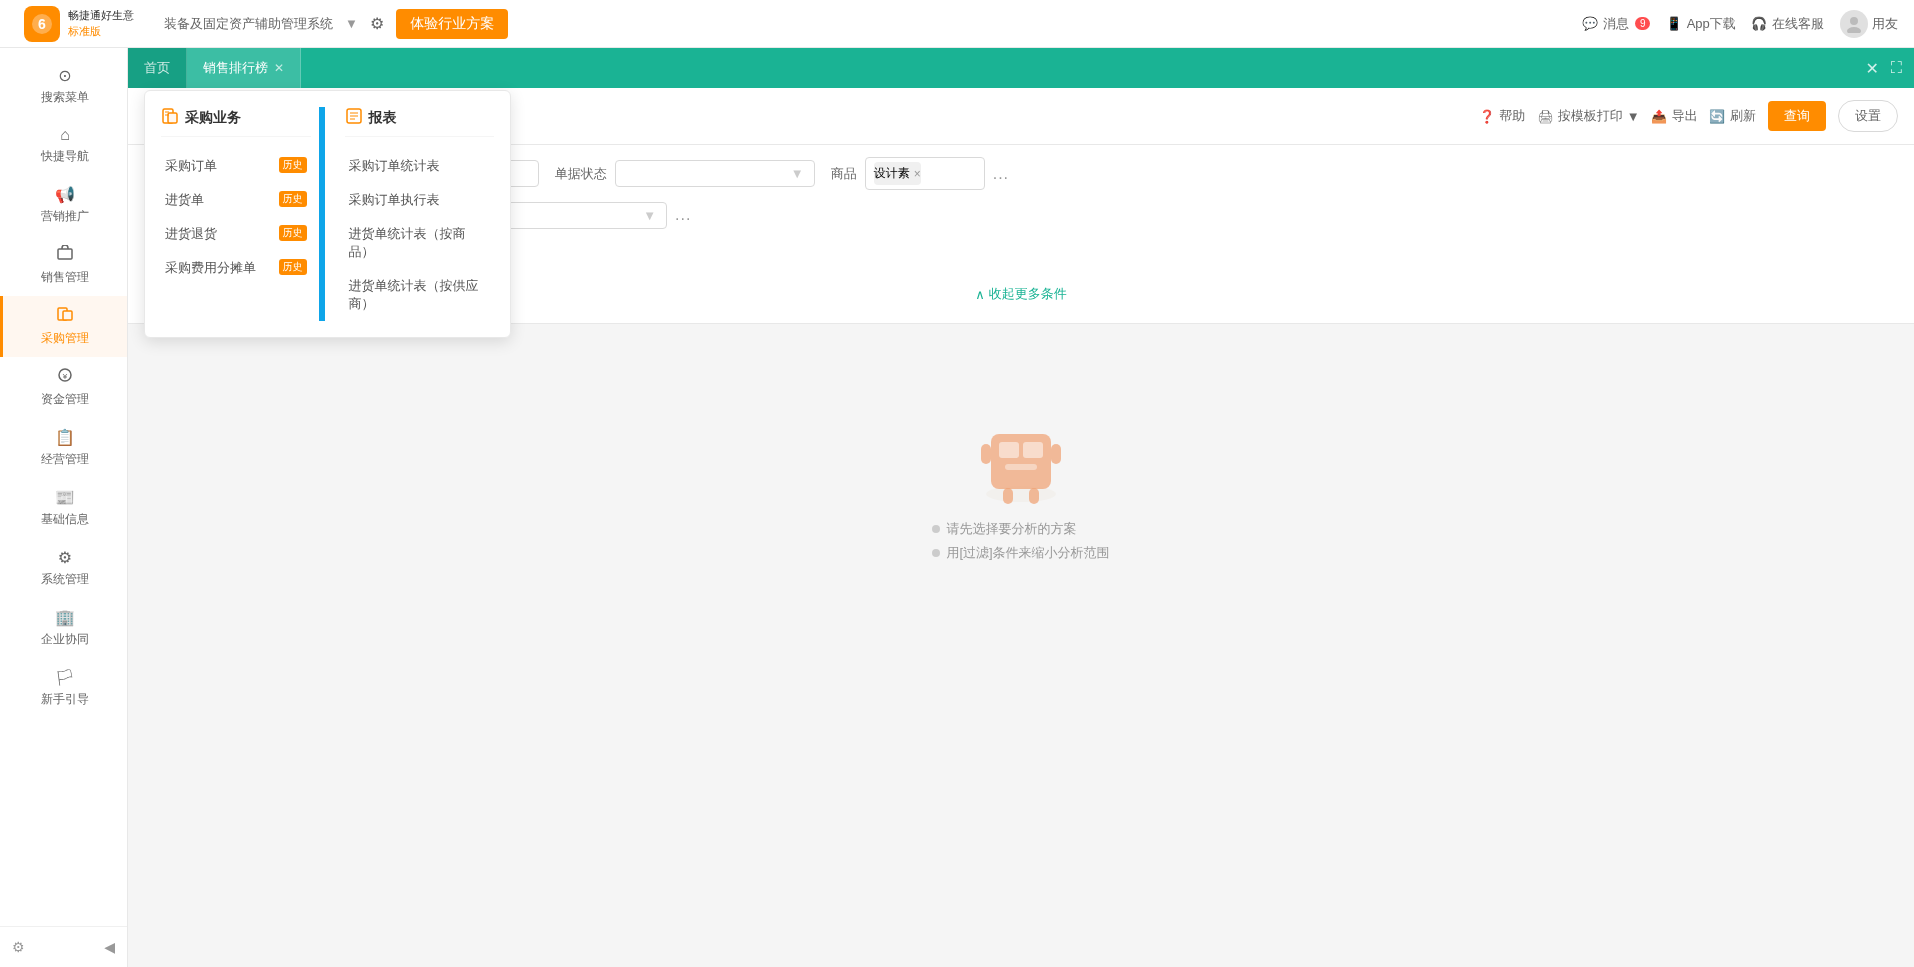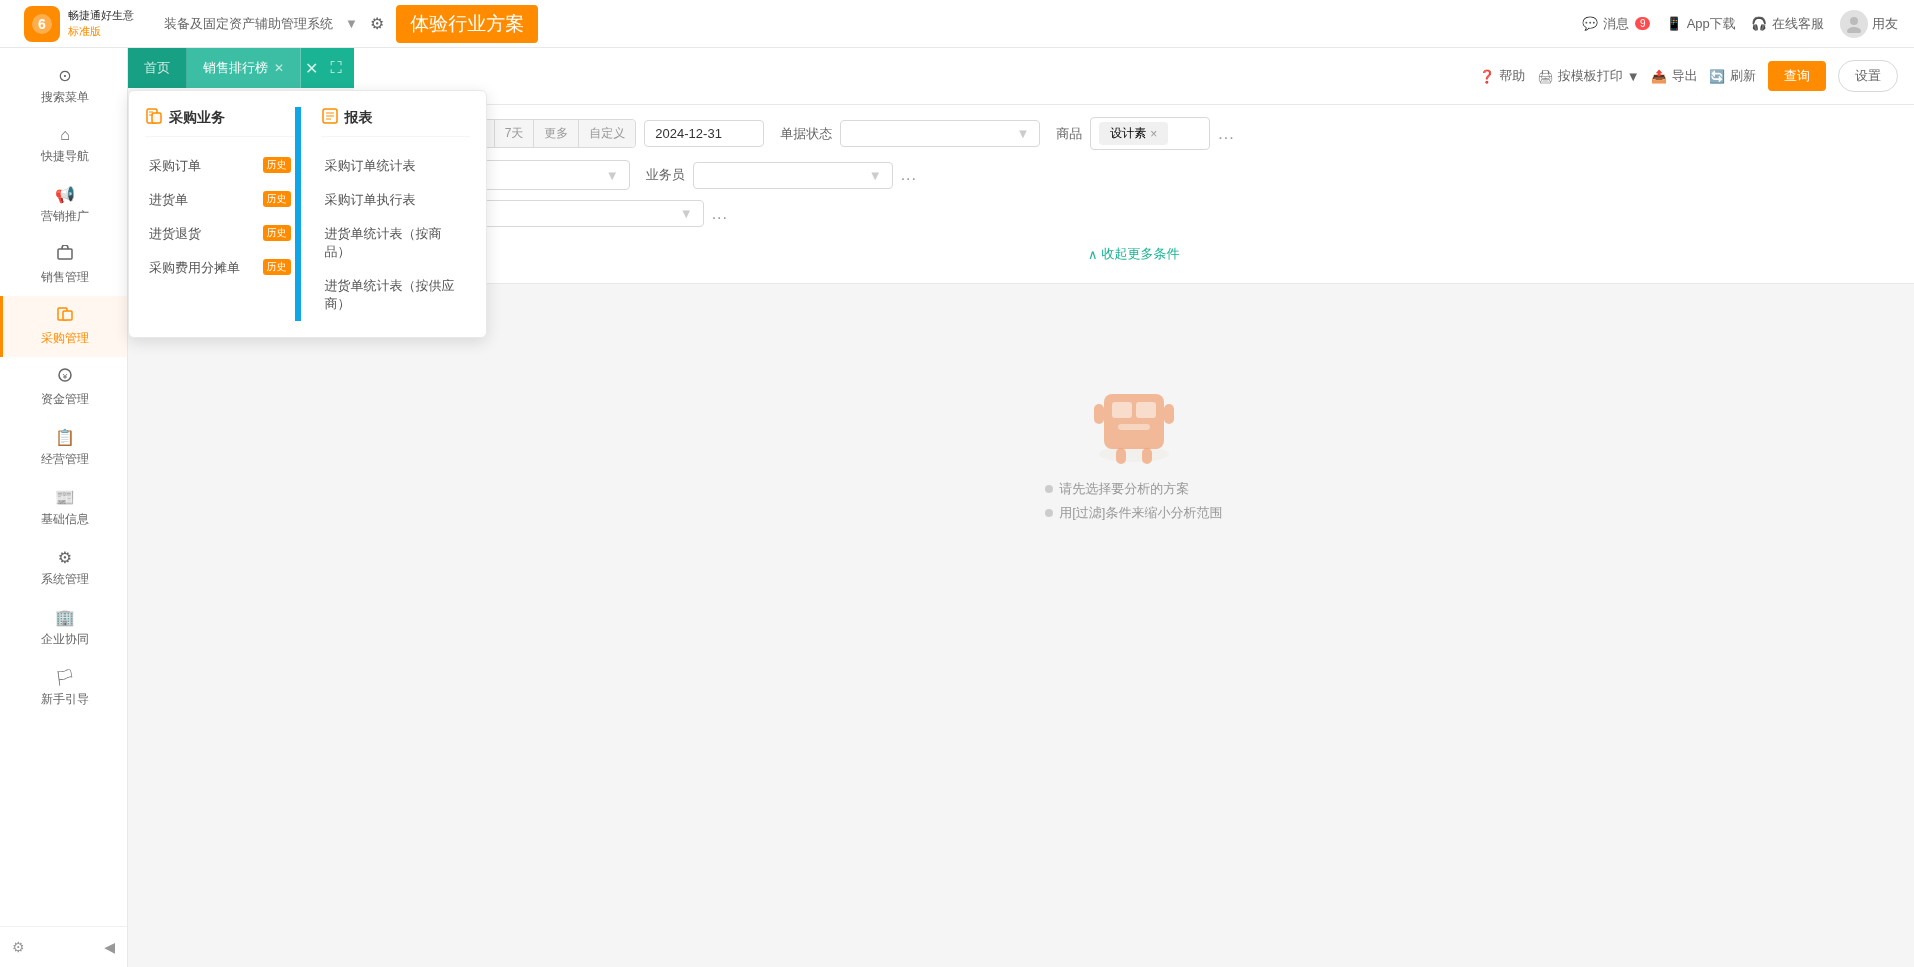--- a/index.html
+++ b/index.html
@@ -7,21 +7,21 @@
 
     
     .header {
       display: flex; align-items: center; justify-content: space-between;
       height: 48px; background: #fff; border-bottom: 1px solid #e8e8e8;
       padding: 0 16px; position: fixed; top: 0; left: 0; right: 0; z-index: 100;
     }
     .header-left { display: flex; align-items: center; gap: 12px; }
     .header-industry-btn {
       background: #ff8c00; color: #fff; border: none; border-radius: 4px;
-      padding: 6px 14px; font-size: 19px; cursor: pointer;
+      padding: 6px 14px; font-size: 14px; cursor: pointer;
     }
     .header-right { display: flex; align-items: center; gap: 16px; }
     .header-icon-item { display: flex; align-items: center; gap: 4px; cursor: pointer; color: #666; font-size: 13px; }
     .badge { background: #ff4d4f; color: #fff; border-radius: 10px; font-size: 10px; padding: 1px 5px; margin-left: 2px; }
     .user-avatar { width: 28px; height: 28px; border-radius: 50%; background: #e0e0e0; display: flex; align-items: center; justify-content: center; }
 
     
     .sidebar {
       position: fixed; top: 0; left: 0; width: 128px; height: 100vh;
       background: #fff; border-right: 1px solid #e8e8e8; z-index: 50;
@@ -35,21 +35,21 @@
       border-left: 3px solid transparent;
     }
     .nav-item.active { background: #fff7f0; color: #ff8c00; border-left-color: #ff8c00; }
     .nav-item .nav-icon { font-size: 16px; }
     .sidebar-footer {
       padding: 12px; display: flex; justify-content: space-between; border-top: 1px solid #f0f0f0;
     }
     .sidebar-footer-btn { cursor: pointer; color: #999; font-size: 14px; }
 
     
-    .main-content { margin-left: 128px; margin-top: 48px; height: calc(100vh - 48px); display: flex; flex-direction: row; }
+    .main-content { margin-left: 128px; margin-top: 48px; height: calc(100vh - 48px); display: flex; flex-direction: column; }
 
     
     .tab-bar {
       display: flex; align-items: center; background: #1ab394; height: 40px;
       padding: 0; position: relative;
     }
     .tab-item {
       display: flex; align-items: center; padding: 0 16px; height: 100%;
       cursor: pointer; color: rgba(255,255,255,0.8); font-size: 13px; gap: 6px;
       border-right: 1px solid rgba(255,255,255,0.2);
@@ -89,45 +89,45 @@
     .filter-input {
       border: 1px solid #d9d9d9; border-radius: 4px; padding: 5px 10px;
       font-size: 13px; color: #333; background: #fff; min-width: 120px;
     }
     .filter-select {
       display: flex; align-items: center; border: 1px solid #d9d9d9; border-radius: 4px;
       padding: 5px 10px; background: #fff; cursor: pointer; gap: 6px; min-width: 120px;
     }
     .filter-tag {
       display: flex; align-items: center; gap: 4px; background: #f0f0f0;
-      border-radius: 4px; padding: 3px 11px; font-size: 12px;
+      border-radius: 4px; padding: 3px 0; font-size: 12px;
     }
     .filter-tag-close { cursor: pointer; color: #999; font-size: 12px; }
     .filter-dots { color: #999; cursor: pointer; font-size: 16px; letter-spacing: 1px; }
     .collapse-btn {
       display: flex; align-items: center; justify-content: center;
       gap: 4px; color: #1ab394; cursor: pointer; font-size: 13px; padding: 8px;
     }
 
     
     .empty-state {
       display: flex; flex-direction: column; align-items: center; justify-content: center;
       padding: 80px 0; gap: 16px;
     }
     .empty-text { color: #999; font-size: 13px; }
     .empty-text p { margin-bottom: 6px; display: flex; align-items: center; gap: 6px; }
     .empty-text .dot { width: 8px; height: 8px; border-radius: 50%; background: #ccc; display: inline-block; }
 
     
     .dropdown-menu {
-      position: fixed; top: 90px; left: 128px;
+      position: fixed; top: 90px; left: 144px;
       background: #fff; border: 1px solid #e8e8e8; border-radius: 6px;
       box-shadow: 0 4px 16px rgba(0,0,0,0.12); z-index: 200;
       display: flex; min-width: 340px; padding: 16px;
-      gap: 0;
+      gap: 8px;
     }
     .dropdown-section { flex: 1; }
     .dropdown-section + .dropdown-section { border-left: 6px solid #0ea5e9; padding-left: 16px; }
     .dropdown-section-title {
       display: flex; align-items: center; gap: 6px; font-size: 14px; font-weight: 600;
       color: #333; margin-bottom: 12px; padding-bottom: 8px; border-bottom: 1px solid #f5f5f5;
     }
     .dropdown-item {
       display: flex; align-items: flex-start; justify-content: space-between;
       padding: 8px 4px; cursor: pointer; color: #555; font-size: 13px;

